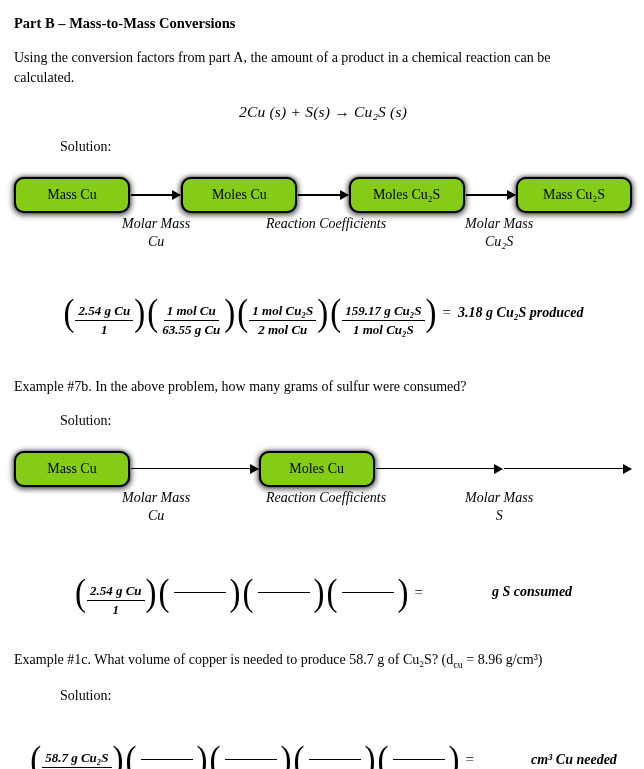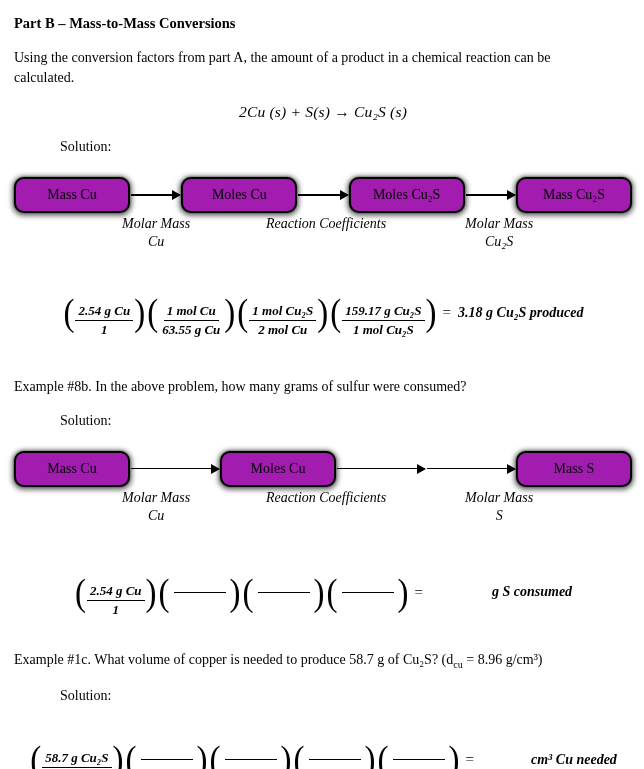--- a/index.html
+++ b/index.html
@@ -23,21 +23,21 @@
   .chem-eq{
     margin-top:16px;text-align:center;
     font-style:italic;font-weight:400;font-size:15.5px;
     letter-spacing:.2px;
   }
   .solution{margin:18px 0 0 46px;}
   
   .flow{display:flex;align-items:center;margin-top:22px;width:100%;}
   .fbox{
     flex:0 0 auto;width:112px;height:32px;
-    border:2px solid #000;border-radius:10px;background:#a21caf;
+    border:2px solid #000;border-radius:10px;background:#84cc16;
     display:flex;align-items:center;justify-content:center;
     font-size:14px;
     box-shadow:0 1px 5px 2px rgba(0,0,0,0.55),0 0 2px rgba(0,0,0,0.6);
   }
   .arrow{flex:1 1 auto;height:1.5px;background:#000;position:relative;margin:0 1px;}
   .arrow::after{
     content:"";position:absolute;right:-1px;top:-4.2px;
     border-left:9px solid #000;border-top:5px solid transparent;border-bottom:5px solid transparent;
   }
   .flow-labels{position:relative;height:42px;margin-top:2px;font-size:14px;font-style:italic;}
@@ -145,37 +145,34 @@
           <span class="den">1 mol Cu₂S</span>
         </span>
         <span class="paren">)</span>
       </span>
       <span class="equals">=</span>
       <span class="result">3.18  g Cu₂S produced</span>
     </div>
   </div>
 
   <div>
-    <p class="prompt prompt-1b">Example #8b. In the above problem, how many grams of sulfur were consumed?</p>
+    <p class="prompt prompt-1b">Example #7b. In the above problem, how many grams of sulfur were consumed?</p>
 
     <p class="solution">Solution:</p>
 
     <div class="flow">
       <div class="fbox">
           <span>Mass Cu</span>
         </div>
       <div class="arrow"></div>
       <div class="fbox">
           <span>Moles Cu</span>
         </div>
       <div class="arrow"></div>
       <div class="arrow"></div>
-      <div class="fbox">
-          <span>Mass S</span>
-        </div>
     </div>
     <div class="flow-labels">
       <div class="flabel" style="left:23%;">
         <span class="l1">Molar Mass</span>
         <span class="l2">Cu</span>
       </div>
       <div class="flabel" style="left:50.5%;">
         <span class="l1">Reaction Coefficients</span>
       </div>
       <div class="flabel" style="left:78.5%;">

